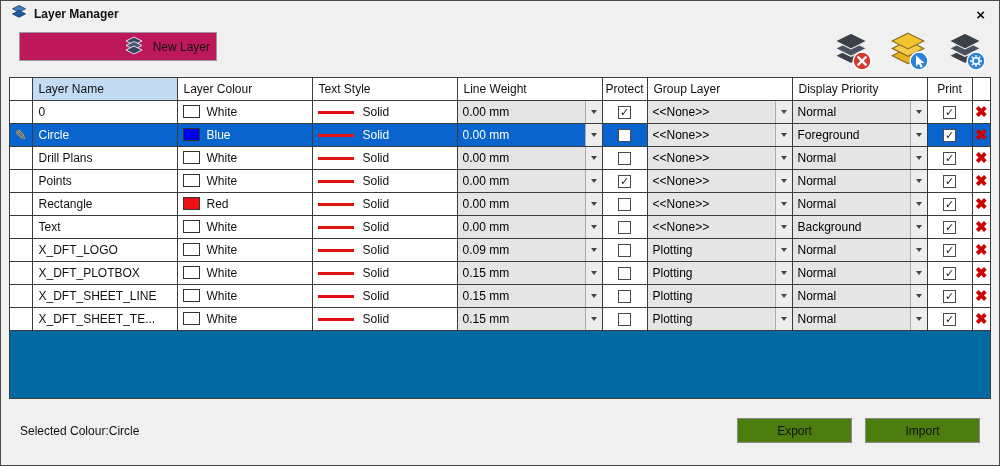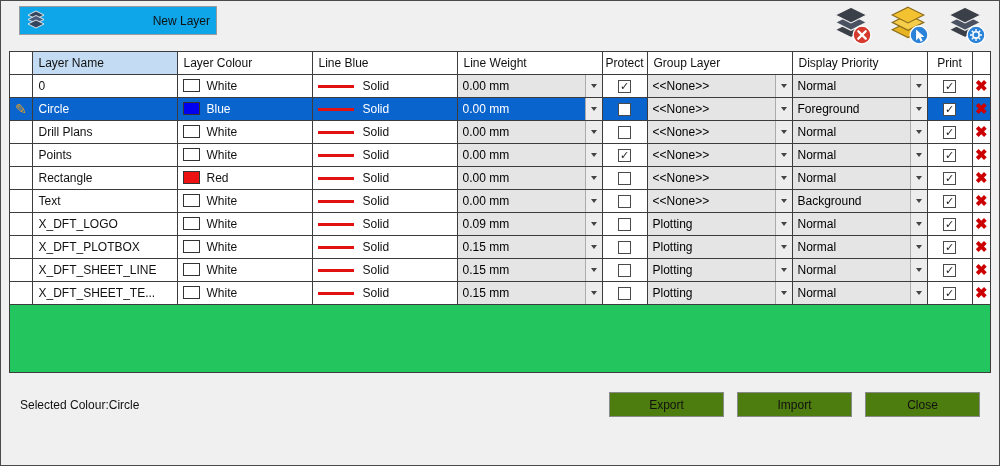--- a/index.html
+++ b/index.html
@@ -10,28 +10,28 @@
     border:1px solid #4a4a4a; position:relative; overflow:hidden;
   }
   
   .titlebar{ height:26px; display:flex; align-items:center; padding:0 10px; gap:7px; }
   .title{ font-weight:bold; font-size:12px; color:#111; }
   .close{ margin-left:auto; font-weight:bold; font-size:15px; line-height:1; padding:0 4px; color:#111; cursor:default; }
   
   .toolbar{ height:50px; position:relative; }
   .newlayer{
     position:absolute; left:18px; top:5px; width:198px; height:29px;
-    background:#0ea5e9; border:1px solid #9b9b9b; font-size:12px; color:#111;
-    display:flex; align-items:center; justify-content:space-between; gap:9px;
+    background:#be185d; border:1px solid #9b9b9b; font-size:12px; color:#111;
+    display:flex; align-items:center; justify-content:flex-end; gap:9px;
     font-family:inherit;
   }
   .tool-icons{ position:absolute; right:12px; top:1px; display:flex; gap:13px; }
   .tool-icons button{ width:44px; height:47px; background:transparent; border:none; padding:1px; }
   
-  .table-wrap{ margin:0 8px; height:322px; background:#22c55e; border:1px solid #3c3c3c; overflow:hidden; }
+  .table-wrap{ margin:0 8px; height:322px; background:#0369a1; border:1px solid #3c3c3c; overflow:hidden; }
   table{ border-collapse:collapse; table-layout:fixed; width:100%; font-size:12px; color:#111; }
   th{
     height:21px; font-weight:normal; text-align:left; padding:0 6px;
     border-right:1px solid #3c3c3c; border-bottom:1px solid #3c3c3c;
     white-space:nowrap; overflow:hidden; background:#fff;
   }
   th.hl{ background:var(--header-highlight,#c4dcf3); }
   th.center{ text-align:center; padding:4px 2px; }
   th:last-child, td:last-child{ border-right:none; }
   td{
@@ -62,20 +62,30 @@
   .footer-buttons button{
     width:115px; height:25px; background:#4d7c0f; border:1px solid #8a8a8a;
     font-size:12px; color:#111; font-family:inherit;
   }
 </style>
 </head>
 <body>
 
 <div class="window">
 
+  <div class="titlebar">
+    <span>
+      <svg width="16" height="16" viewBox="0 0 16 16">
+        <polygon points="8,1.5 14.5,4.8 8,8.1 1.5,4.8" fill="#3b82c4" stroke="#14365e" stroke-width="0.8"></polygon>
+        <polygon points="8,6.6 14.5,9.9 8,13.2 1.5,9.9" fill="#1f5e9e" stroke="#14365e" stroke-width="0.8"></polygon>
+      </svg>
+    </span>
+    <span class="title">Layer Manager</span>
+    <span class="close">×</span>
+  </div>
 
   <div class="toolbar">
     <button class="newlayer">
       <span>
         <svg width="20" height="20" viewBox="0 0 20 20">
           <polygon points="10,2 18,6 10,10 2,6" fill="#34465e" stroke="#f0f0f0" stroke-width="0.9"></polygon>
           <polygon points="10,6.5 18,10.5 10,14.5 2,10.5" fill="#46597a" stroke="#f0f0f0" stroke-width="0.9"></polygon>
           <polygon points="10,11 18,15 10,19 2,15" fill="#34465e" stroke="#f0f0f0" stroke-width="0.9"></polygon>
         </svg>
       </span>
@@ -132,21 +142,21 @@
         <col style="width:145px">
           <col style="width:135px">
           <col style="width:45px">
           <col>
       </colgroup>
       <thead>
         <tr>
           <th></th>
           <th class="hl">Layer Name</th>
           <th>Layer Colour</th>
-          <th>Line Blue</th>
+          <th>Text Style</th>
           <th>Line Weight</th>
           <th class="center">Protect</th>
           <th>Group Layer</th>
           <th>Display Priority</th>
           <th class="center">Print</th>
           <th></th>
         </tr>
       </thead>
       <tbody>
           <tr class="row">
@@ -421,17 +431,16 @@
           </tr>
         </tbody>
     </table>
   </div>
 
   <div class="footer">
     <span>Selected Colour:Circle</span>
     <div class="footer-buttons">
       <button>Export</button>
       <button>Import</button>
-      <button>Close</button>
     </div>
   </div>
 
 </div>
 
 </body></html>

